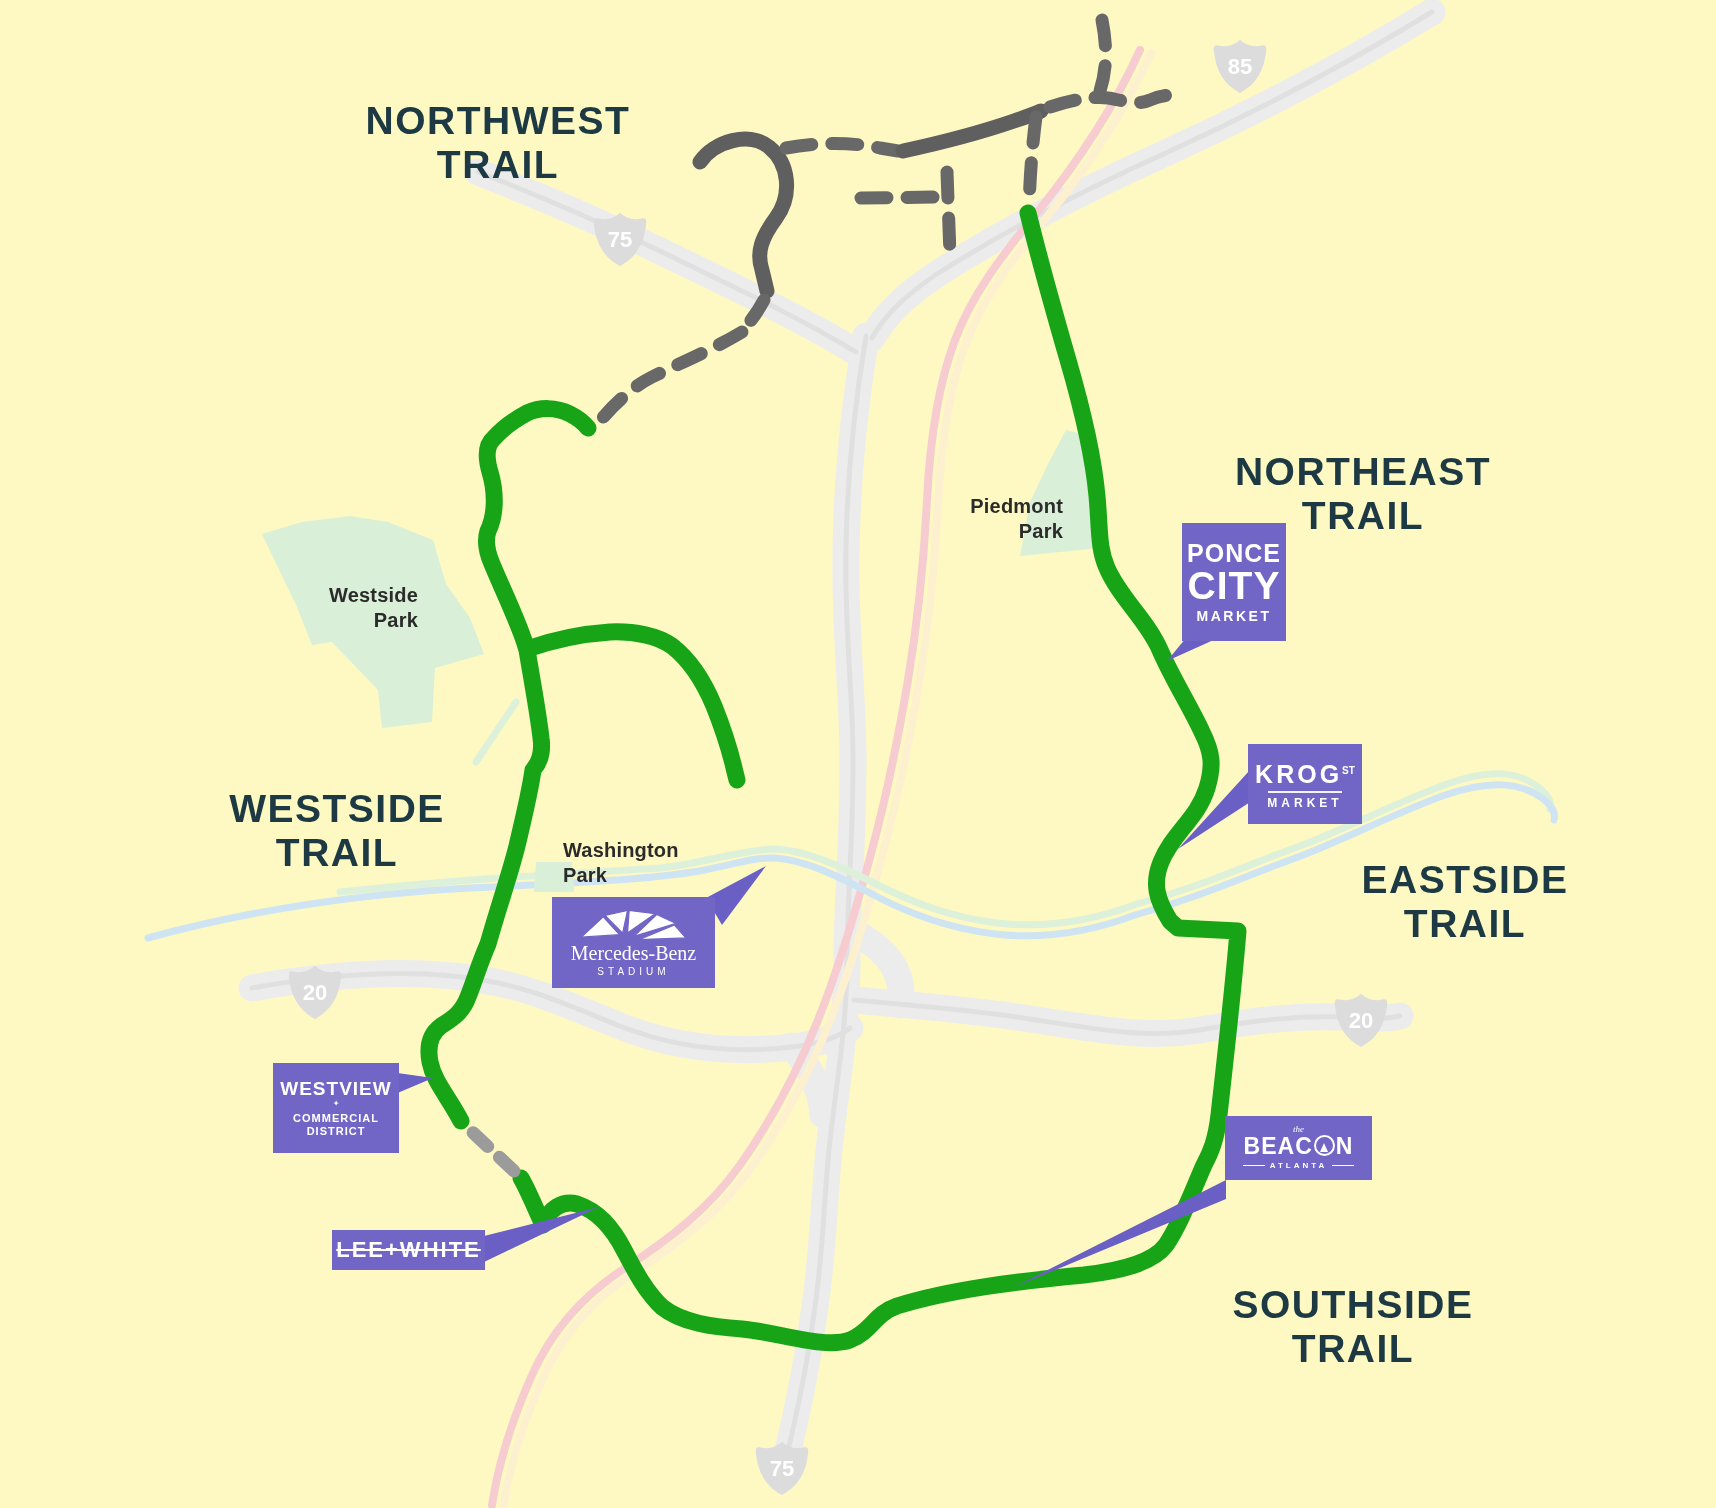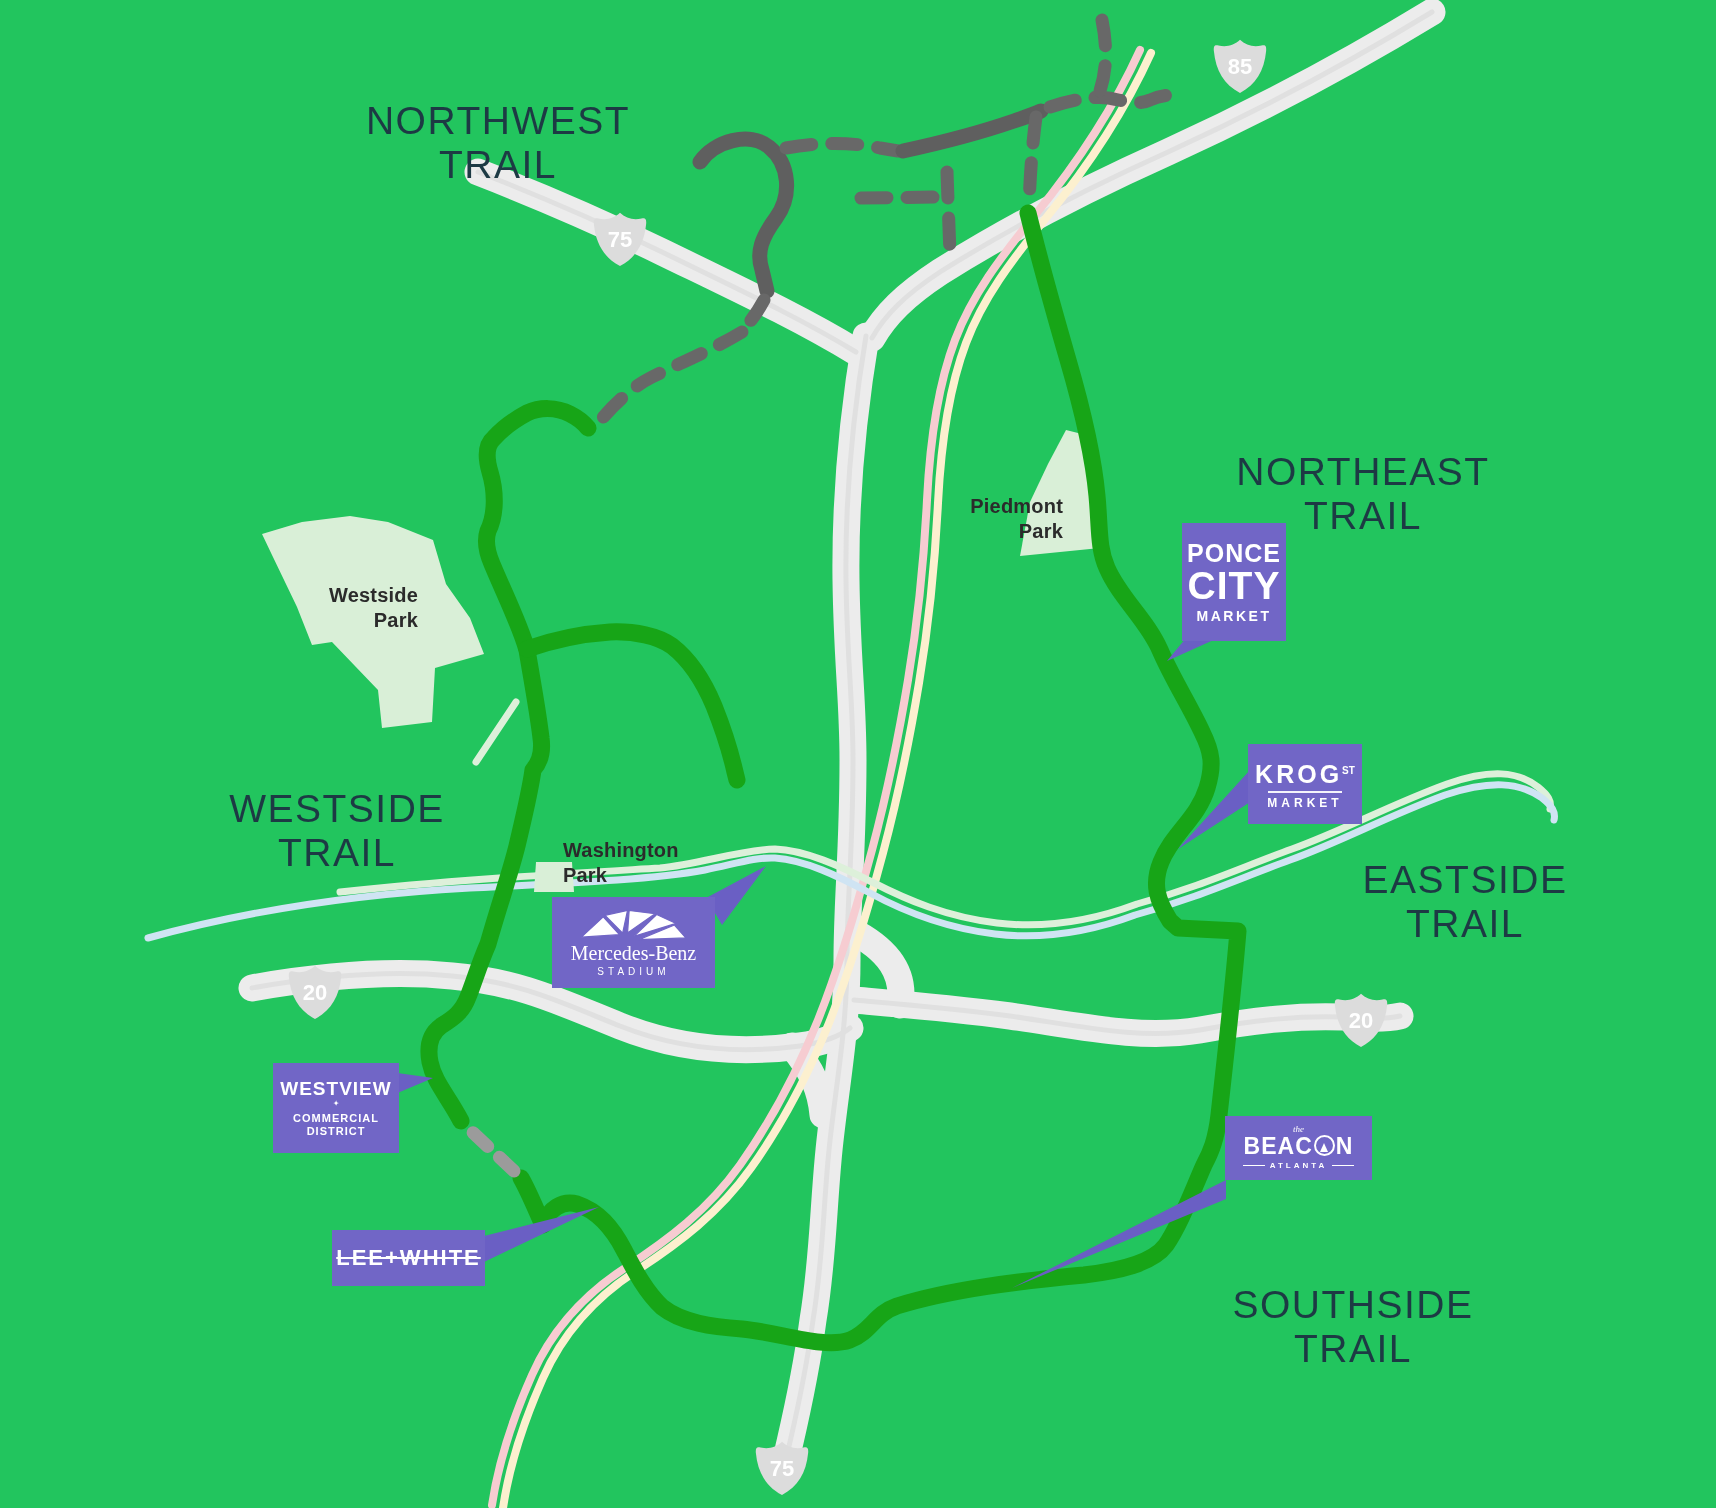--- a/index.html
+++ b/index.html
@@ -1,22 +1,22 @@
 <!DOCTYPE html>
 <html><head>
 <meta charset="utf-8">
 <style>
   html,body{margin:0;padding:0;background:#fff;}
-  .stage{position:relative;width:1716px;height:1508px;background:#22c55e;overflow:hidden;
+  .stage{position:relative;width:1716px;height:1508px;background:#fef9c3;overflow:hidden;
          font-family:"Liberation Sans",sans-serif;}
   .stage svg.maplayer{position:absolute;left:0;top:0;}
 
   
   .trail-label{position:absolute;width:400px;text-align:center;color:#1d3a44;
-    font-weight:normal;font-size:39px;letter-spacing:1.5px;line-height:44px;}
+    font-weight:bold;font-size:39px;letter-spacing:1.5px;line-height:44px;}
 
   
   .park-label{position:absolute;color:#2b2b2b;font-weight:bold;font-size:20px;
     line-height:25px;letter-spacing:.2px;}
   .park-label.right{text-align:right;}
   .park-label.left{text-align:left;}
 
   
   .badge{position:absolute;background:#7166c6;color:#fff;text-align:center;
     display:flex;flex-direction:column;align-items:center;justify-content:center;
@@ -35,21 +35,21 @@
   .b-mercedes{left:552px;top:897px;width:163px;height:91px;}
   .mb-name{font-family:"Liberation Serif",serif;font-size:20px;line-height:22px;}
   .mb-sub{font-size:10px;font-weight:normal;letter-spacing:4px;margin-top:2px;}
 
   .b-westview{left:237px;top:1063px;width:126px;height:90px;margin-left:36px;}
   .wv-name{font-size:19px;font-weight:bold;letter-spacing:1px;line-height:20px;}
   .wv-moth{font-size:8px;line-height:9px;}
   .wv-sub{font-size:11px;font-weight:bold;letter-spacing:1px;line-height:13px;}
   .wv-sub.first{margin-top:4px;}
 
-  .b-leewhite{left:332px;top:1230px;width:153px;height:56px;}
+  .b-leewhite{left:332px;top:1230px;width:153px;height:40px;}
   .lw-name{font-size:22px;font-weight:bold;letter-spacing:2px;text-decoration:line-through;}
 
   .b-beacon{left:1225px;top:1116px;width:147px;height:64px;}
   .bc-pre{font-family:"Liberation Serif",serif;font-style:italic;font-size:9px;line-height:9px;}
   .bc-name{display:flex;align-items:center;font-size:23px;font-weight:bold;letter-spacing:1px;line-height:24px;}
   .bc-o{display:inline-block;width:17px;height:17px;border:2.5px solid #fff;border-radius:50%;
         margin:0 1px;position:relative;}
   .bc-o::before{content:"";position:absolute;left:50%;bottom:2px;transform:translateX(-50%);
         width:0;height:0;border-left:4px solid transparent;border-right:4px solid transparent;
         border-bottom:9px solid #fff;}

